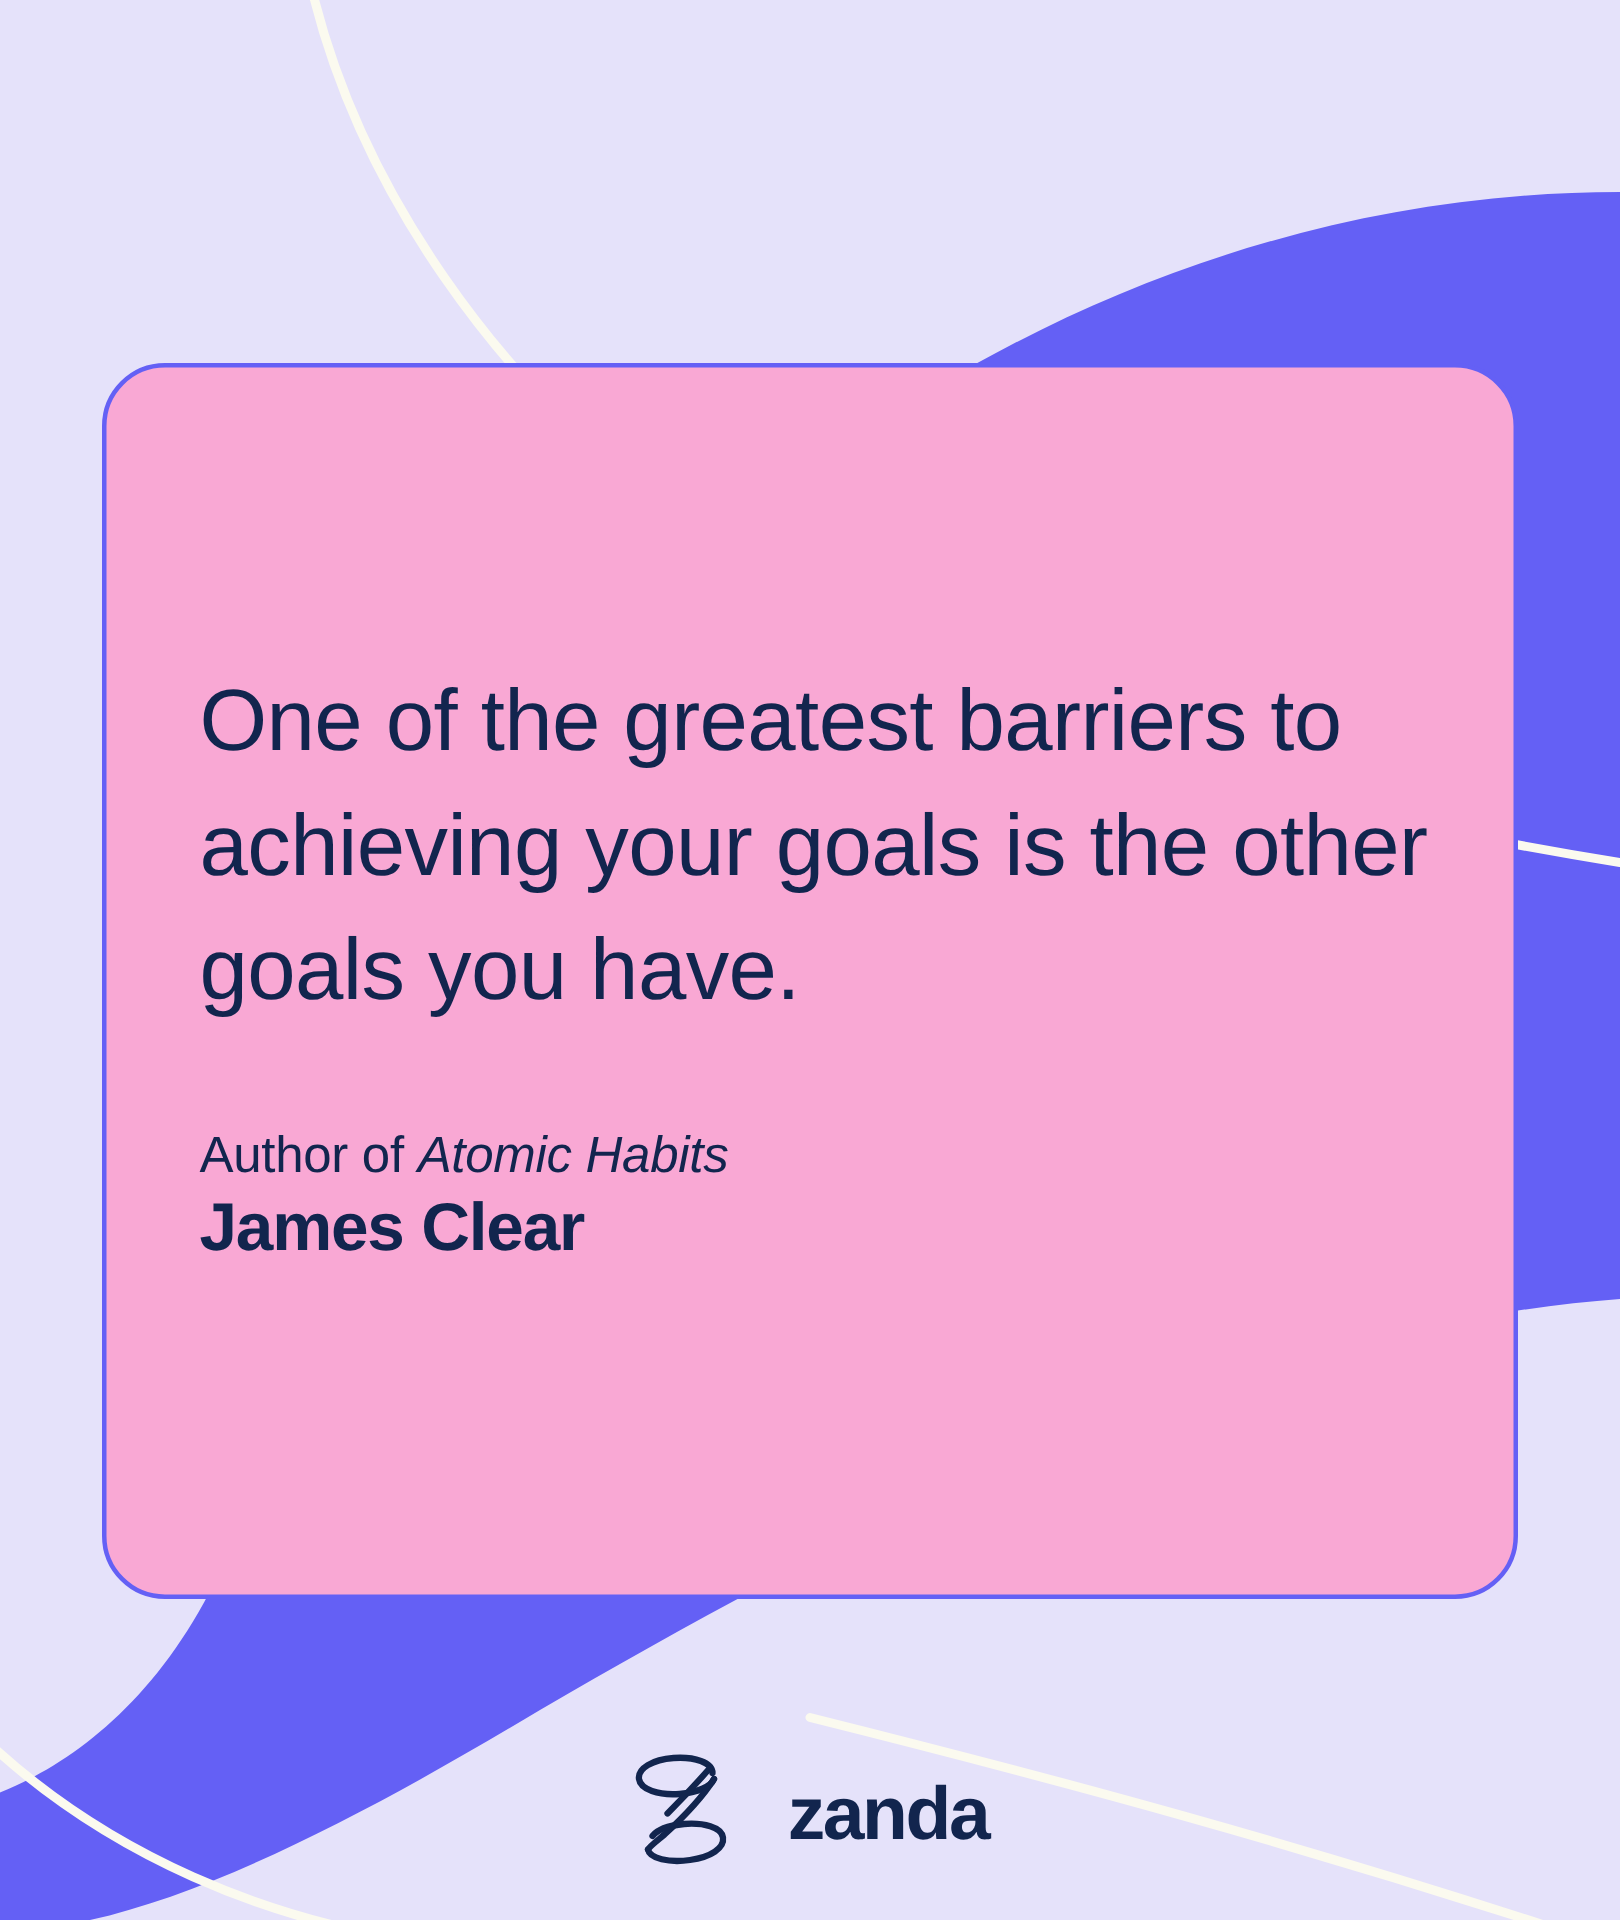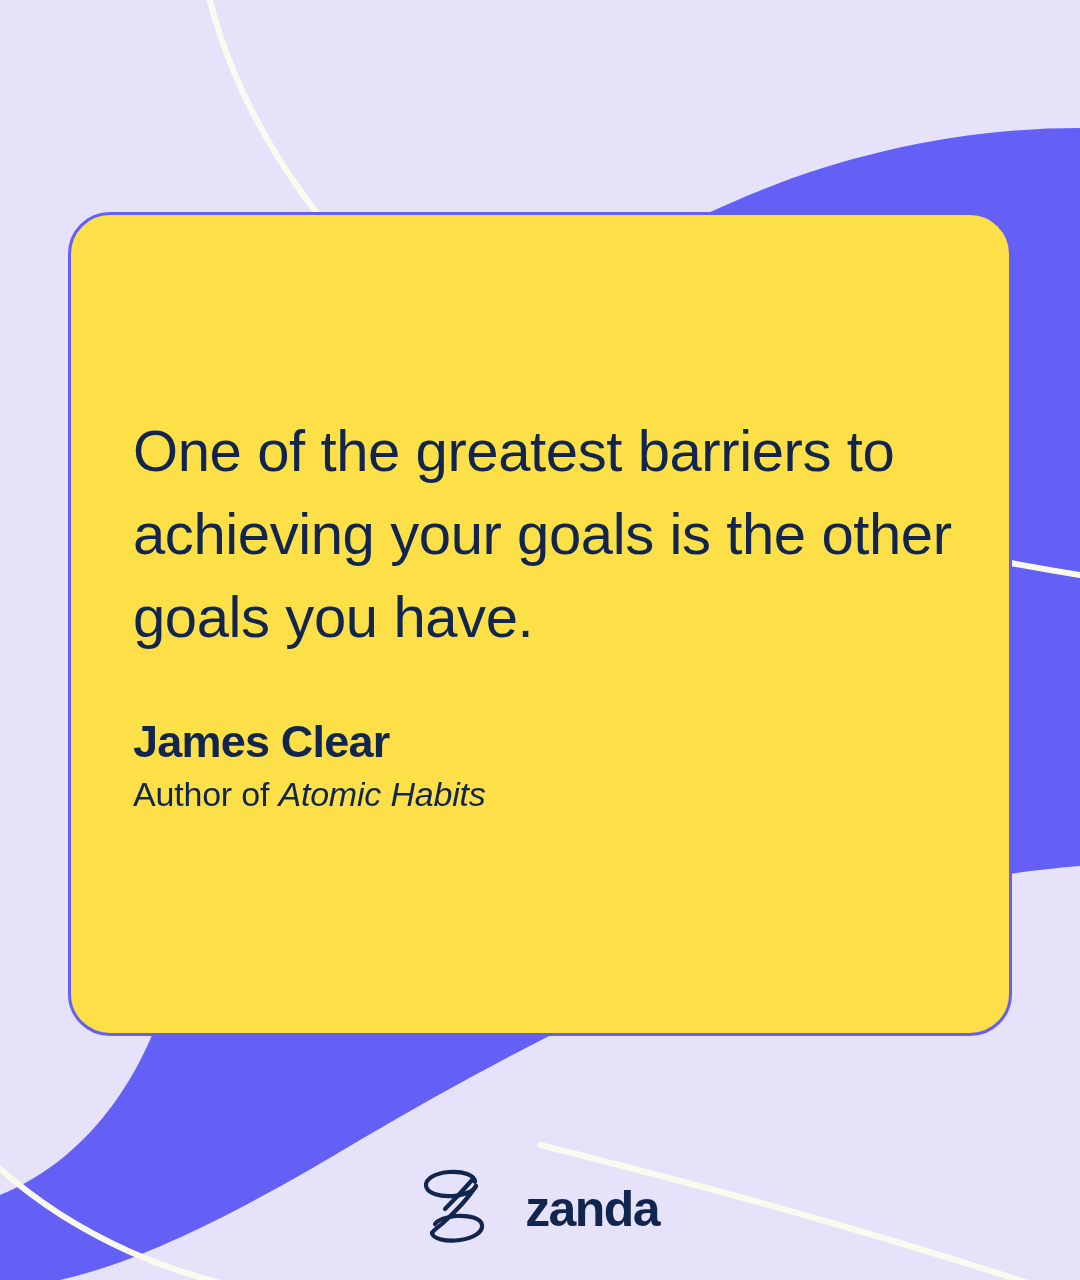--- a/index.html
+++ b/index.html
@@ -24,25 +24,25 @@
     inset: 0;
     width: 1080px;
     height: 1280px;
     display: block;
   }
 
   
   #quote-card {
     position: absolute;
     left: 68px;
-    top: 212px;
+    top: 242px;
     width: 944px;
     height: 824px;
     box-sizing: border-box;
-    background: #fde047;
+    background: #f9a8d4;
     border: 3px solid #6460F5;
     border-radius: 42px;
     overflow: hidden;
   }
 
   #card-inner {
     position: absolute;
     left: 62px;
     top: 0;
     right: 40px;
@@ -154,22 +154,22 @@
   </svg>
 
   <div id="quote-card">
     <div id="card-inner">
 
       <p id="quote-text">One of the greatest barriers to
 achieving your goals is the other
 goals you have.</p>
 
       <div id="attribution">
+        <p id="author-role"><span>Author of </span><em>Atomic Habits</em></p>
         <p id="author-name">James Clear</p>
-        <p id="author-role"><span>Author of </span><em>Atomic Habits</em></p>
       </div>
 
     </div>
   </div>
 
   <div id="brand-lockup">
 
     <svg id="brand-mark" viewBox="0 0 72 78">
       <g fill="none" stroke="#12254E" stroke-width="4.2" stroke-linecap="round" stroke-linejoin="round">
 

